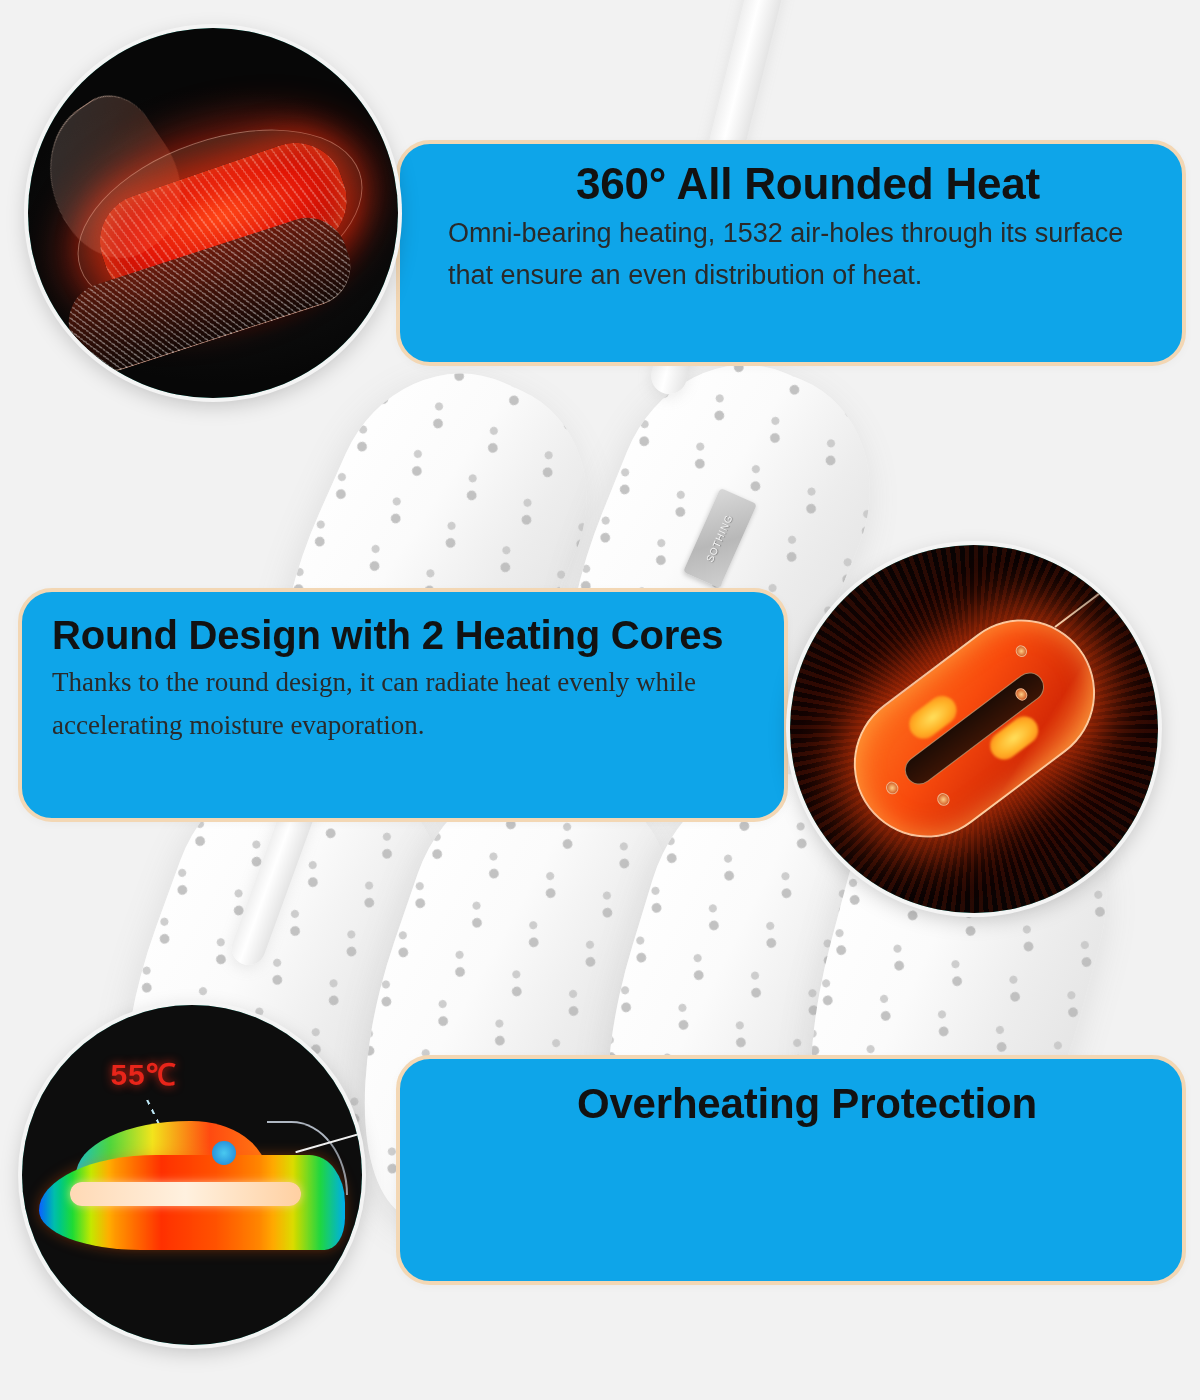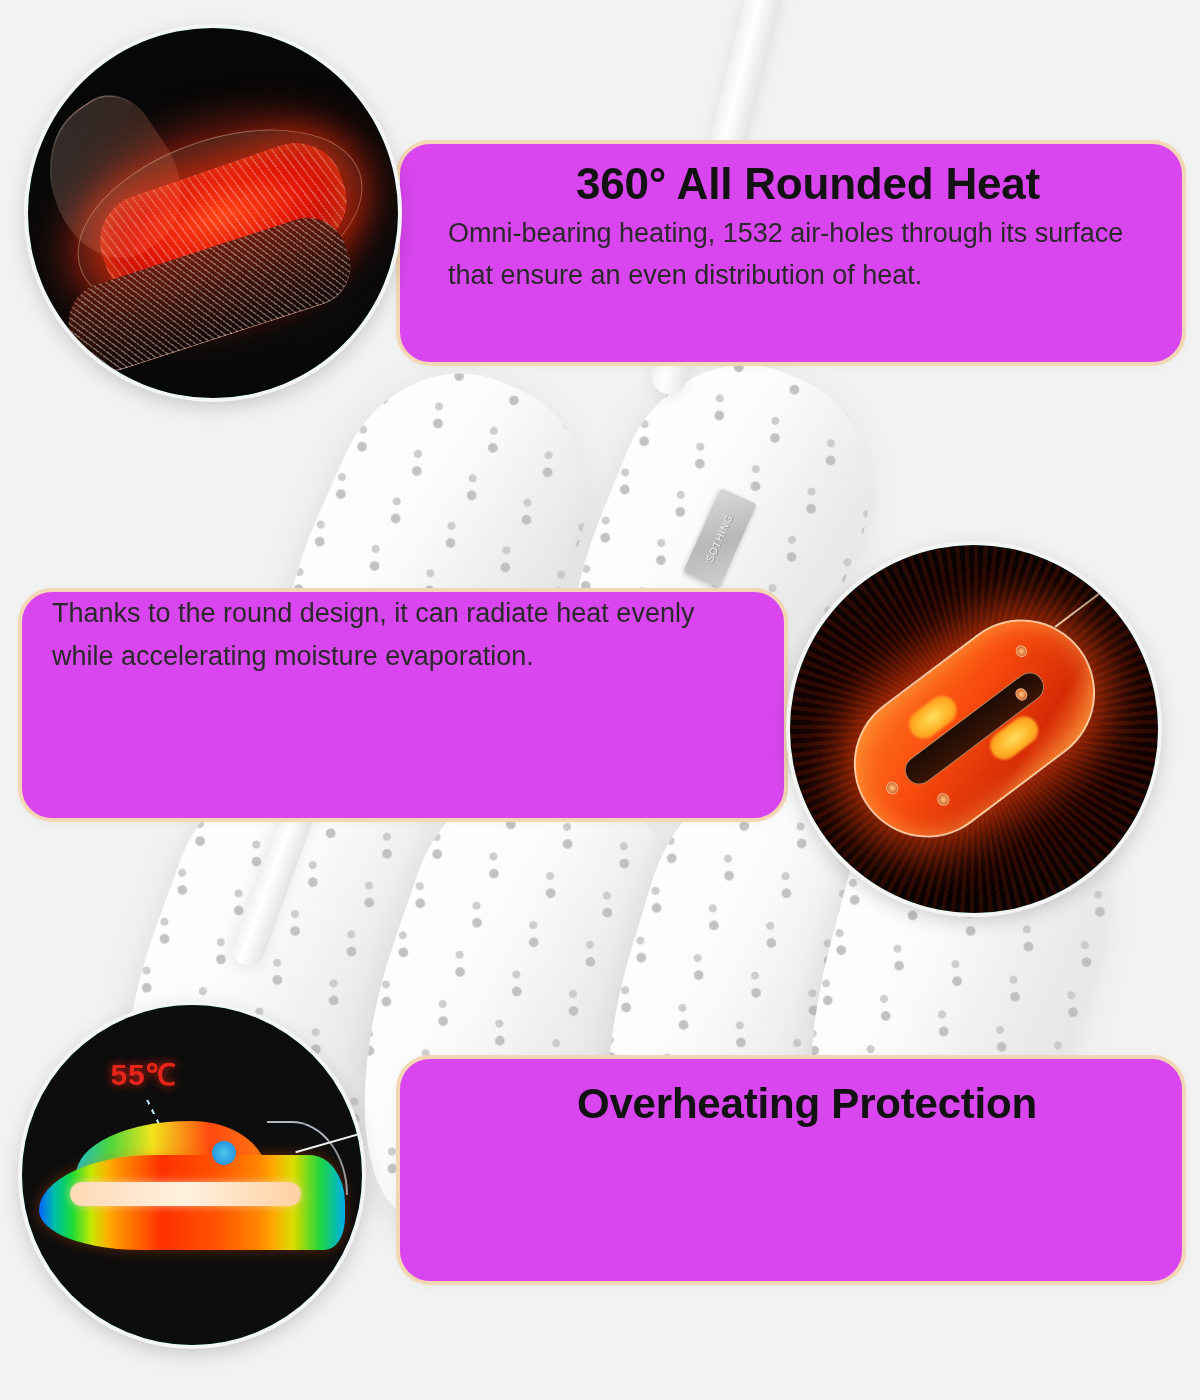--- a/index.html
+++ b/index.html
@@ -51,21 +51,21 @@
   .brand-tag span {
     font-size: 10px; letter-spacing: .8px; color: #f4f4f4;
     transform: rotate(-90deg); white-space: nowrap;
     font-family: "Liberation Sans", sans-serif;
     text-shadow: 0 1px 1px rgba(0,0,0,.35);
   }
 
   
   .card {
     position: absolute;
-    background: #d946ef;
+    background: #0ea5e9;
     border: 4px solid #f3d7b4;
     border-radius: 34px;
     box-shadow: 0 2px 10px rgba(0,0,0,.03);
     z-index: 6;
   }
   .card-inner { position: relative; height: 100%; }
   .card-title {
     font-weight: 700;
     color: #121212;
     letter-spacing: -.2px;
@@ -76,21 +76,21 @@
     line-height: 1.58;
     font-weight: 400;
   }
 
   #card-heat      { left: 396px; top: 140px;  width: 790px; height: 226px; }
   #card-heat .card-title { font-size: 44px; text-align: center; margin: 16px 0 4px 0; padding-left: 34px; }
   #card-heat .card-body  { font-size: 27px; padding: 0 18px 0 48px; }
 
   #card-round     { left: 18px;  top: 588px;  width: 770px; height: 234px; }
   #card-round .card-title { font-size: 40px; margin: 22px 0 4px 30px; }
-  #card-round .card-body  { font-size: 27px; padding: 0 24px 0 30px; }
+  #card-round .card-body  { font-size: 27px; padding: 0 24px 0 30px; font-family: Liberation Serif, serif; }
 
   #card-overheat  { left: 396px; top: 1055px; width: 790px; height: 230px; }
   #card-overheat .card-title { font-size: 42px; text-align: center; margin: 22px 8px 4px 0; padding-left: 40px; }
   #card-overheat .card-body  { font-size: 27px; padding: 0 22px 0 48px; }
 
   
   .circle {
     position: absolute;
     border-radius: 50%;
     overflow: hidden;
@@ -271,20 +271,21 @@
 
   <div class="card" id="card-heat">
     <div class="card-inner">
       <div class="card-title">360°  All Rounded Heat</div>
       <div class="card-body">Omni-bearing heating, 1532 air-holes through its surface that ensure an even distribution of heat.</div>
     </div>
   </div>
 
   <div class="card" id="card-round">
     <div class="card-inner">
+      <div class="card-title">Round Design with 2 Heating Cores</div>
       <div class="card-body">Thanks to the round design, it can radiate heat evenly while accelerating moisture evaporation.</div>
     </div>
   </div>
 
   <div class="card" id="card-overheat">
     <div class="card-inner">
       <div class="card-title">Overheating Protection</div>
     </div>
   </div>
 

